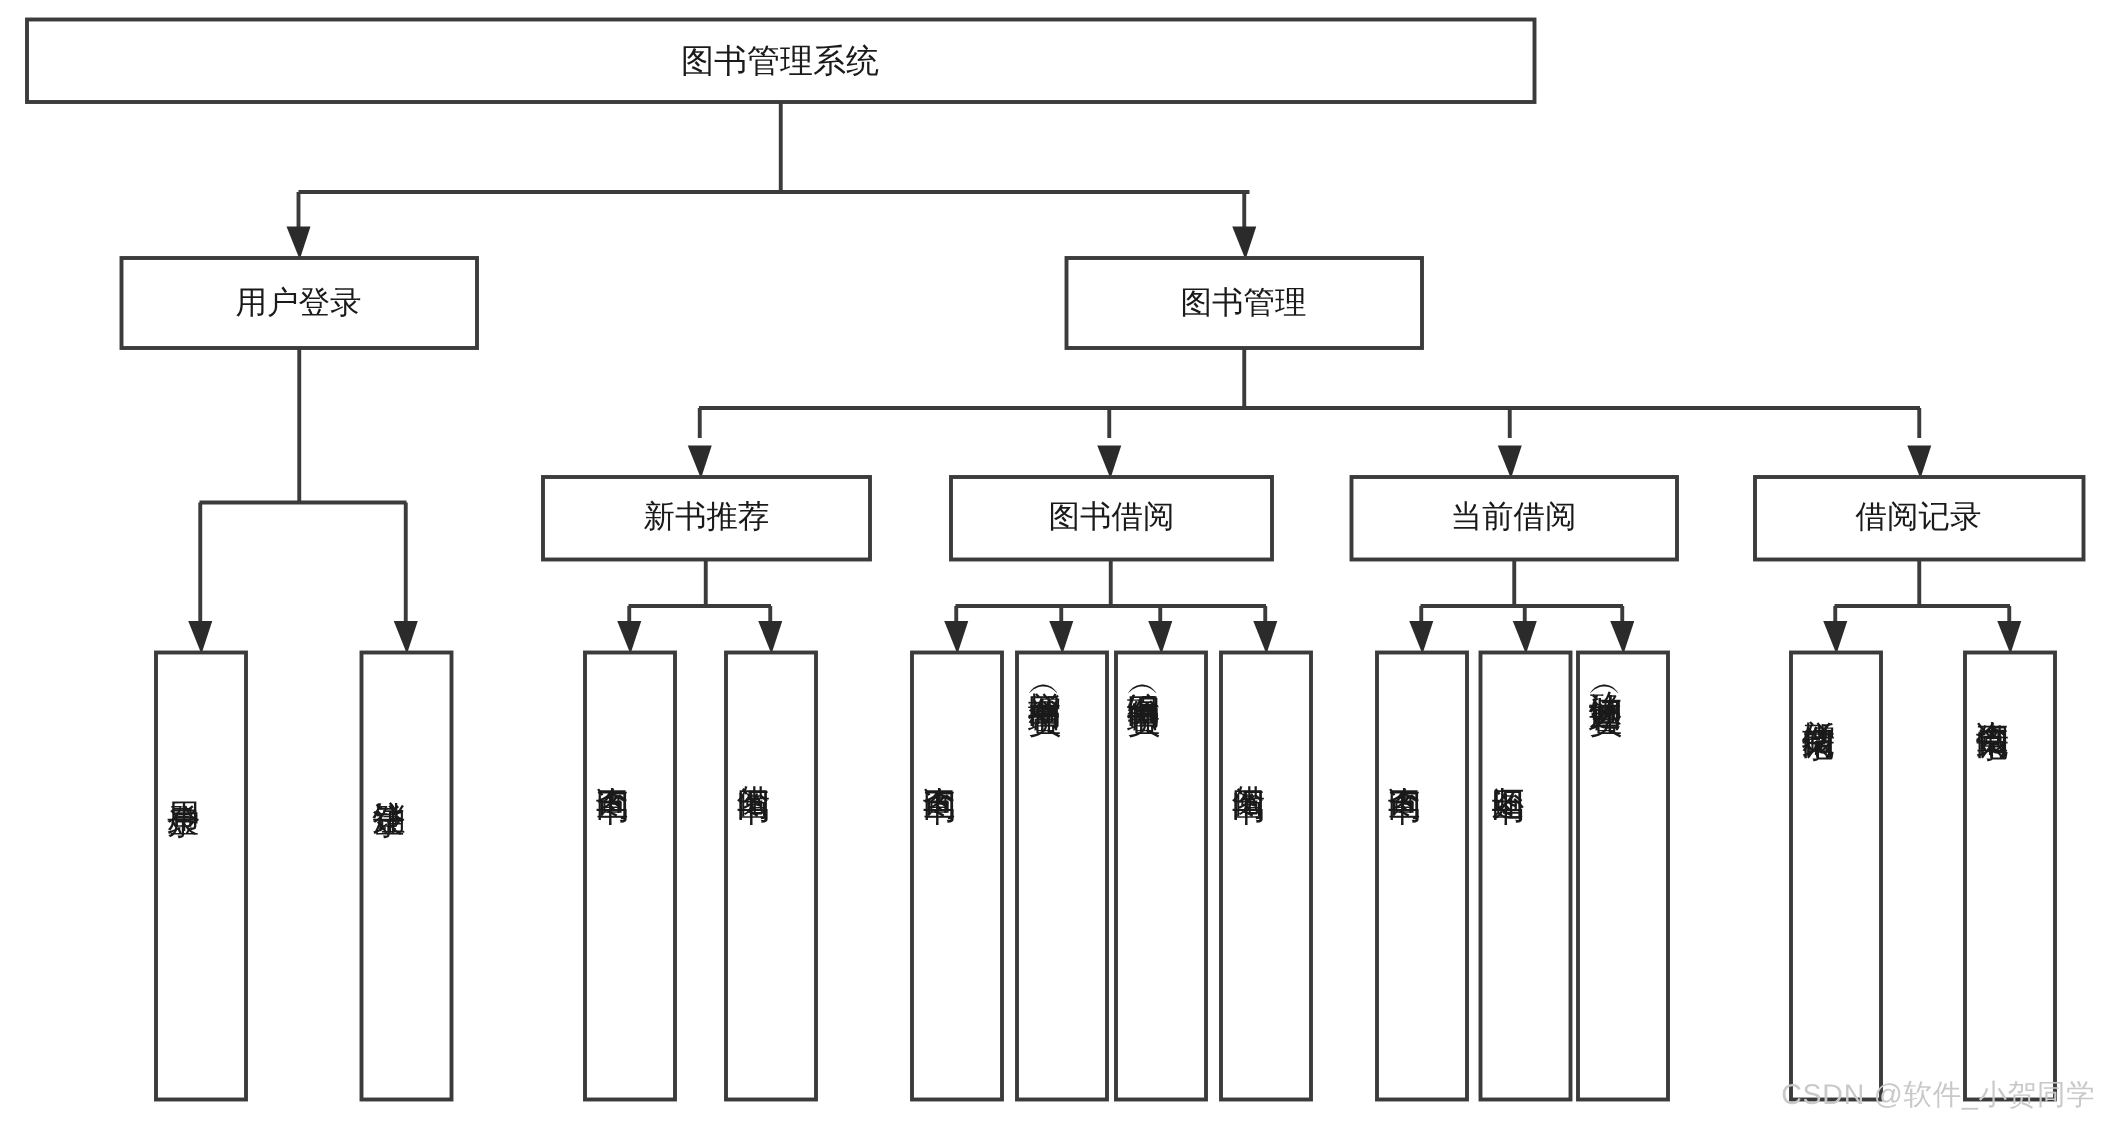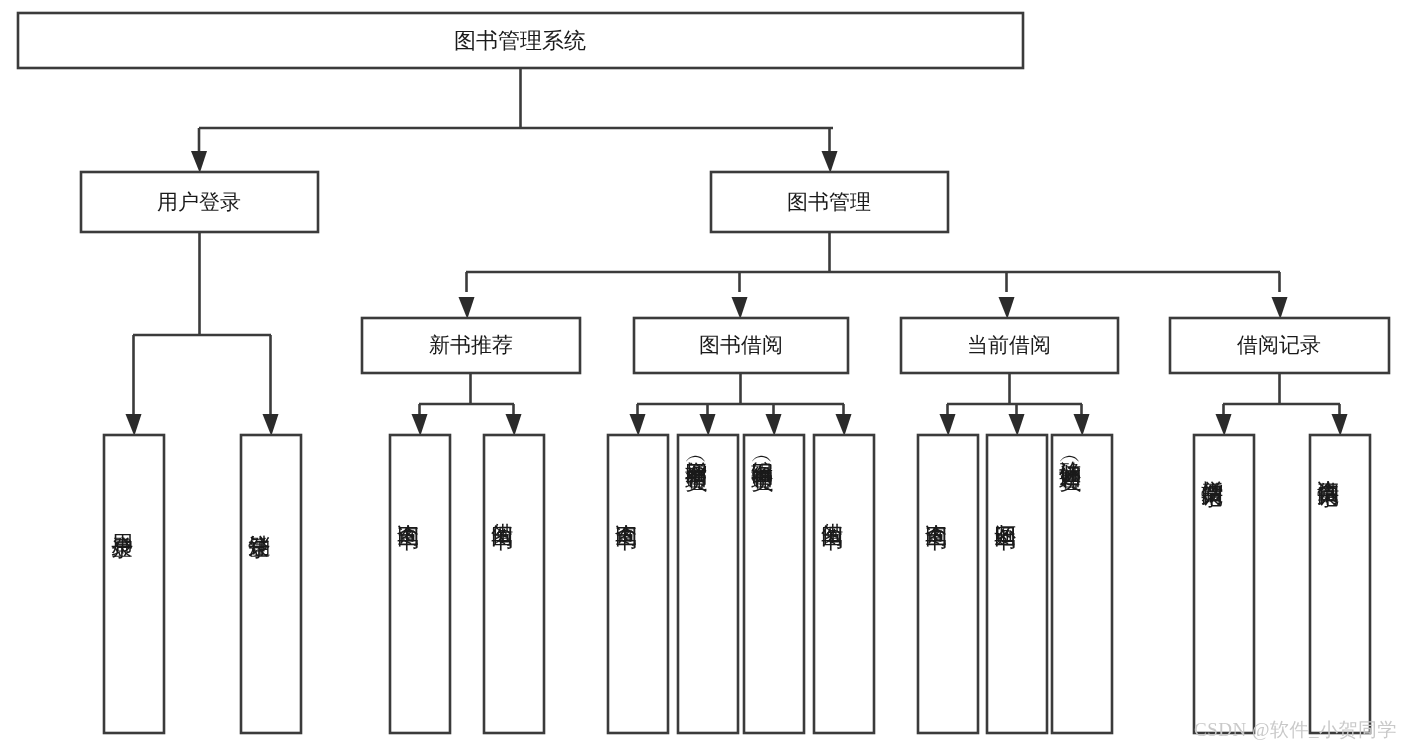--- a/index.html
+++ b/index.html
@@ -66,21 +66,21 @@
     color: #1a1a1a;
     letter-spacing: 1.5px;
     white-space: nowrap;
     text-align: start;
     pointer-events: none;
   }
   .watermark {
     position: absolute;
     right: 8px;
     bottom: 4px;
-    font-family: Liberation Serif, serif;
+    font-family: Liberation Sans, sans-serif;
     font-size: 19px;
     color: #c9c9c9;
     white-space: nowrap;
     letter-spacing: 0.5px;
   }
 </style>
 </head>
 <body>
 
 <div id="diagram-root">

